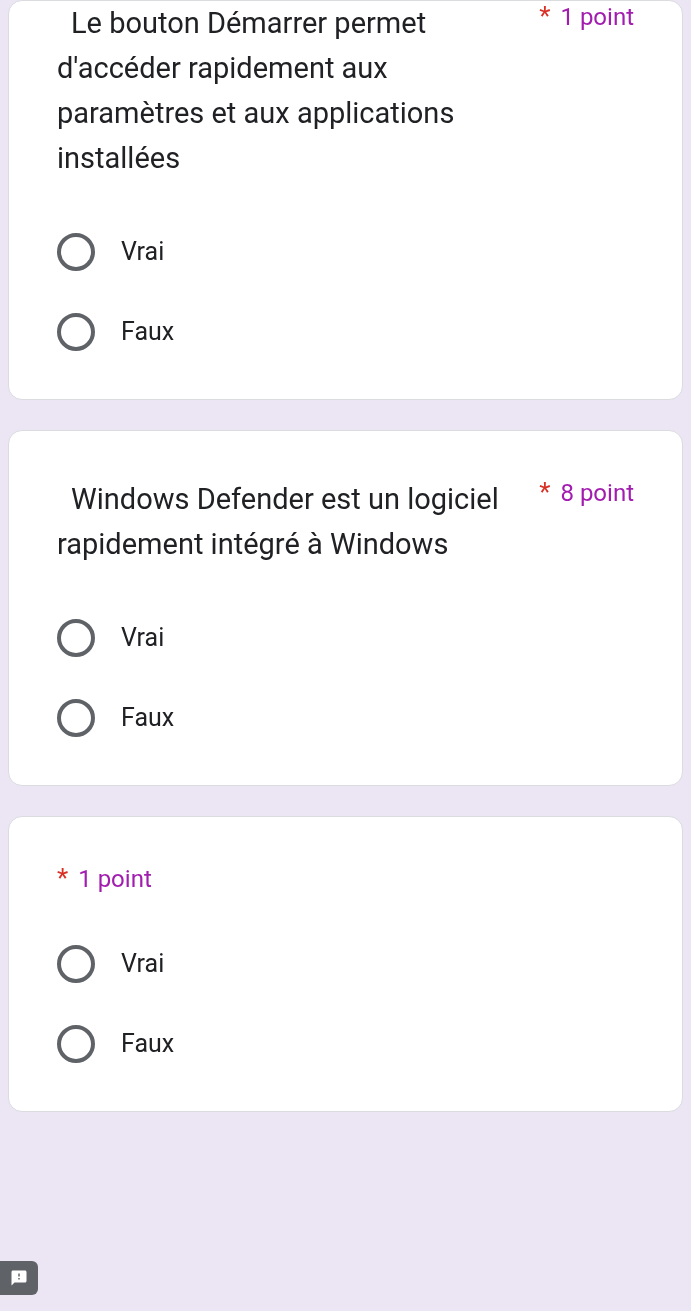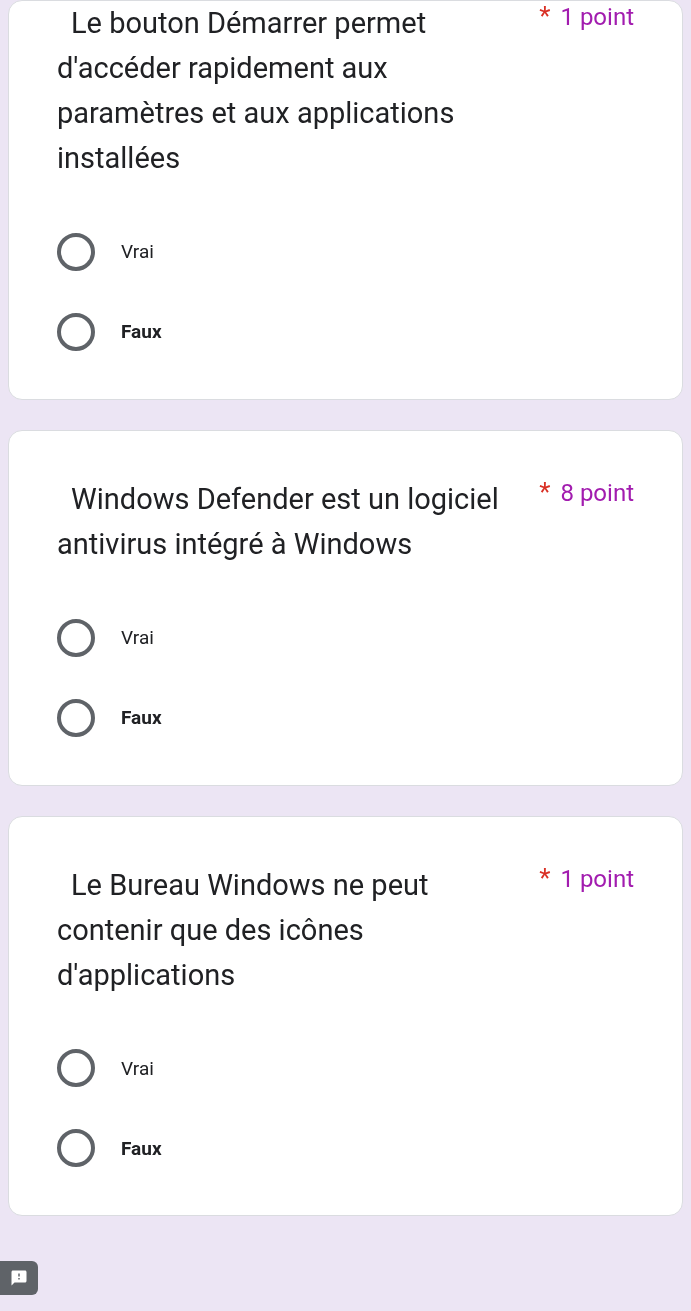--- a/index.html
+++ b/index.html
@@ -51,30 +51,30 @@
     font-size: 24px;
   }
   .options { margin-top: 52px; }
   .opt {
     display: flex;
     align-items: center;
     gap: 26px;
     margin-bottom: 42px;
     cursor: pointer;
   }
-  .opt:last-child { margin-bottom: 0; font-weight: bold; }
+  .opt:last-child { margin-bottom: 0; }
   .radio {
     width: 38px;
     height: 38px;
     border: 4px solid #5f6368;
     border-radius: 50%;
     flex: 0 0 auto;
   }
   .opt-label {
-    font-size: 19px;
+    font-size: 25px;
     color: #202124;
   }
   .report-btn {
     position: fixed;
     left: 0;
     bottom: 16px;
     width: 38px;
     height: 34px;
     background: #5f6368;
     border-radius: 0 6px 6px 0;
@@ -103,41 +103,40 @@
     </div>
     <div class="opt">
       <span class="radio"></span>
       <span class="opt-label">Faux</span>
     </div>
   </div>
 </div>
 
 <div class="card full">
   <div class="qhead">
-    <div class="qtext">Windows Defender est un logiciel antivirus intégré à Windows</div>
+    <div class="qtext">Windows Defender est un logiciel rapidement intégré à Windows</div>
     <div class="meta">
       <span class="star">*</span>
       <span class="points">8 point</span>
     </div>
   </div>
   <div class="options">
     <div class="opt">
       <span class="radio"></span>
       <span class="opt-label">Vrai</span>
     </div>
     <div class="opt">
       <span class="radio"></span>
       <span class="opt-label">Faux</span>
     </div>
   </div>
 </div>
 
 <div class="card full">
   <div class="qhead">
-    <div class="qtext">Le Bureau Windows ne peut contenir que des icônes d'applications</div>
     <div class="meta">
       <span class="star">*</span>
       <span class="points">1 point</span>
     </div>
   </div>
   <div class="options">
     <div class="opt">
       <span class="radio"></span>
       <span class="opt-label">Vrai</span>
     </div>

